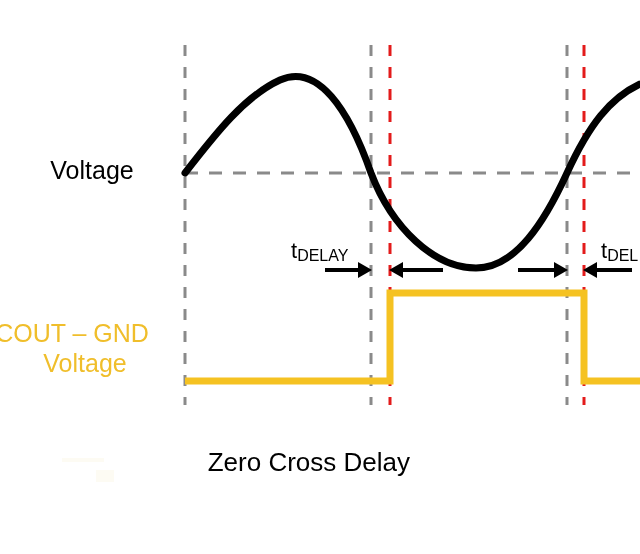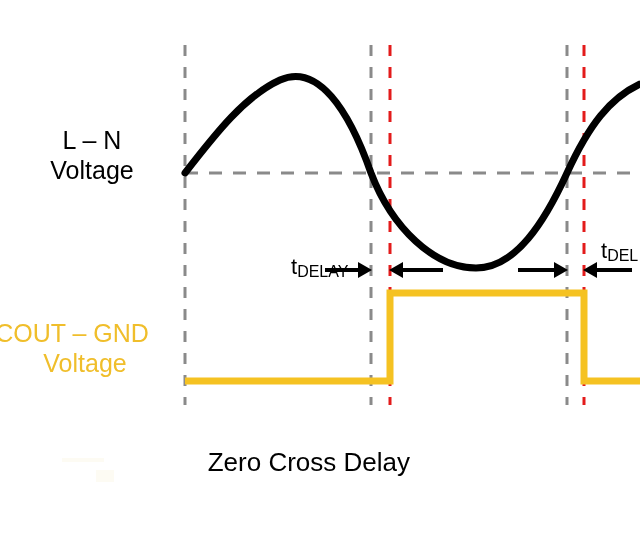--- a/index.html
+++ b/index.html
@@ -71,21 +71,21 @@
     white-space: nowrap;
     line-height: 1;
   }
   .tdelay sub {
     font-size: 16px;
     vertical-align: baseline;
     position: relative;
     top: 3px;
     letter-spacing: 0px;
   }
-  #tdelay-left { left: 291px; top: 256px; }
+  #tdelay-left { left: 291px; top: 240px; }
   #tdelay-right { left: 601px; top: 240px; text-align: right; }
   .ghost {
     position: absolute;
     background: #fdfbf3;
   }
 </style>
 </head>
 <body>
 
 <div id="stage">
@@ -125,21 +125,21 @@
       <polygon points="568,270 554,262 554,278" fill="#000000"></polygon>
       <line x1="592" y1="270" x2="632" y2="270" stroke="#000000" stroke-width="4"></line>
       <polygon points="583,270 597,262 597,278" fill="#000000"></polygon>
     </g>
   </svg>
 
   <div class="ghost" style="left:62px; top:458px; width:42px; height:4px;"></div>
   <div class="ghost" style="left:96px; top:470px; width:18px; height:12px;"></div>
 
   <div class="label-black" id="ln-label">
-    <span>L – N</span><br>
+    <br>
     <span>Voltage</span>
   </div>
 
   <div class="label-orange" id="zc-label">
     <span>COUT – GND</span>
     <span class="zc-line2">Voltage</span>
   </div>
 
   <div class="tdelay" id="tdelay-left"><span>t</span><sub>DELAY</sub></div>
 

